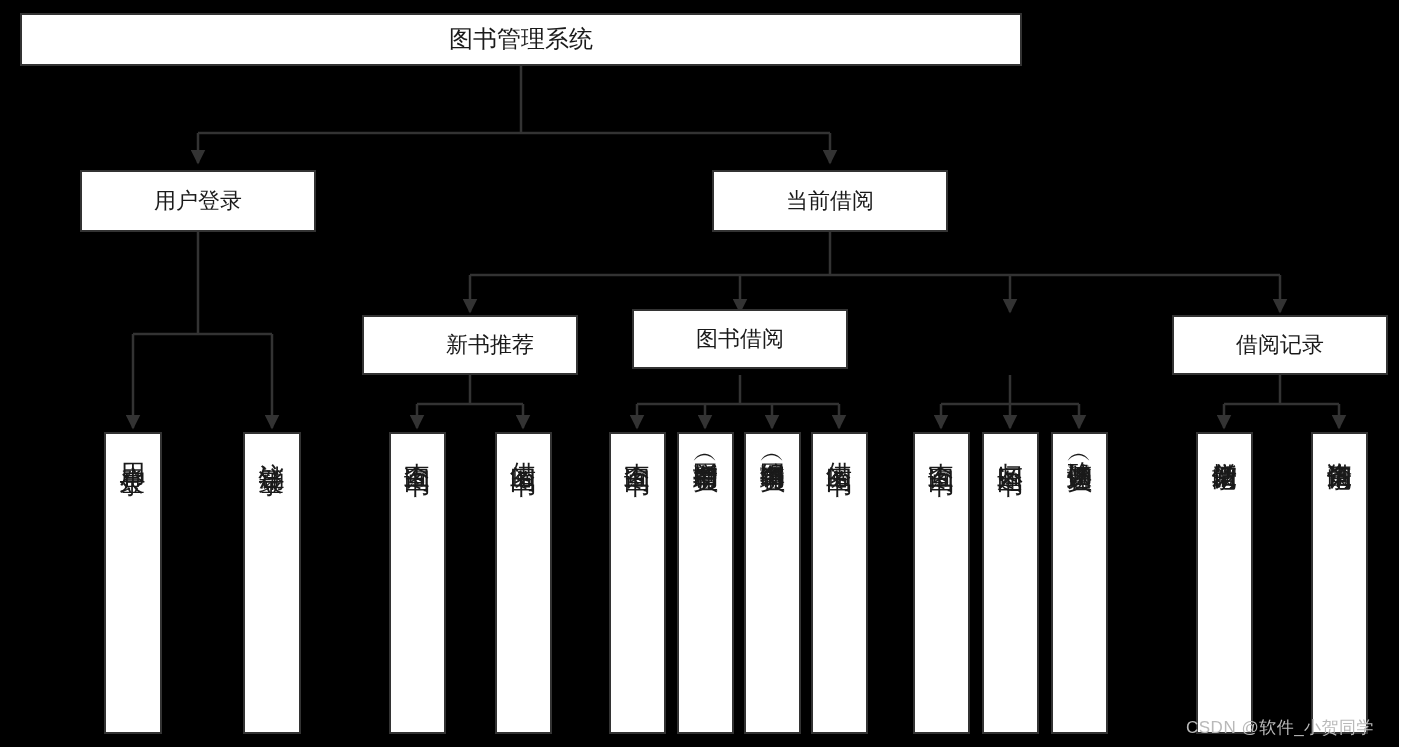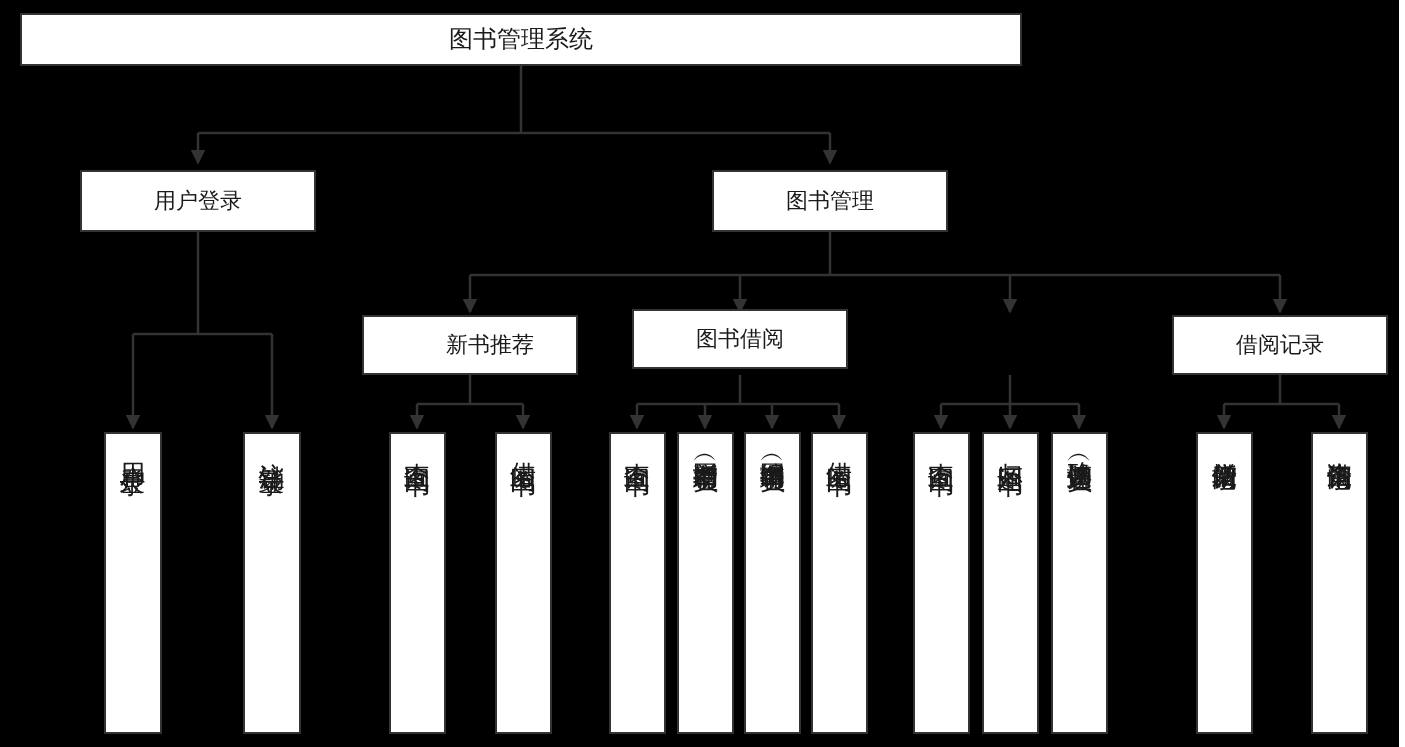--- a/index.html
+++ b/index.html
@@ -133,21 +133,21 @@
   </svg>
 
   <div class="node root" style="left:20px; top:13px; width:1002px; height:53px;">
     <span class="label">图书管理系统</span>
   </div>
 
   <div class="node branch" style="left:80px; top:170px; width:236px; height:62px;">
     <span class="label">用户登录</span>
   </div>
   <div class="node branch" style="left:712px; top:170px; width:236px; height:62px;">
-    <span class="label">图书管理</span>
+    <span class="label">当前借阅</span>
   </div>
 
   <div class="node branch" style="left:362px; top:315px; width:216px; height:60px;padding-left:40px;">
     <span class="label">新书推荐</span>
   </div>
   <div class="node branch" style="left:632px; top:309px; width:216px; height:60px;">
     <span class="label">图书借阅</span>
   </div>
   <div class="node branch" style="left:1172px; top:315px; width:216px; height:60px;">
     <span class="label">借阅记录</span>
@@ -190,14 +190,15 @@
     <span class="label">确认归还（管理员）</span>
   </div>
 
   <div class="node leaf tall-text" style="left:1196px; top:432px; width:57px; height:302px;">
     <span class="label">新增借阅记录</span>
   </div>
   <div class="node leaf tall-text" style="left:1311px; top:432px; width:57px; height:302px;">
     <span class="label">查询借阅记录</span>
   </div>
 
+  <div class="watermark">CSDN @软件_小贺同学</div>
 
 </div>
 
 </body></html>

